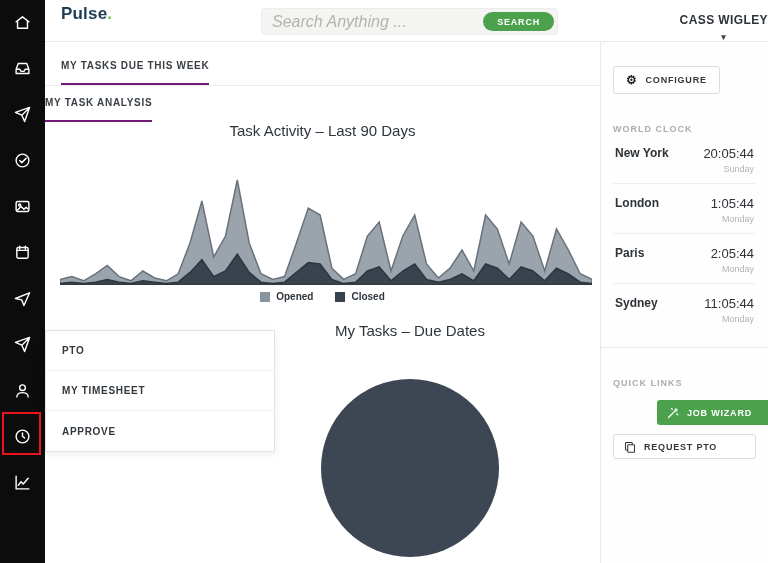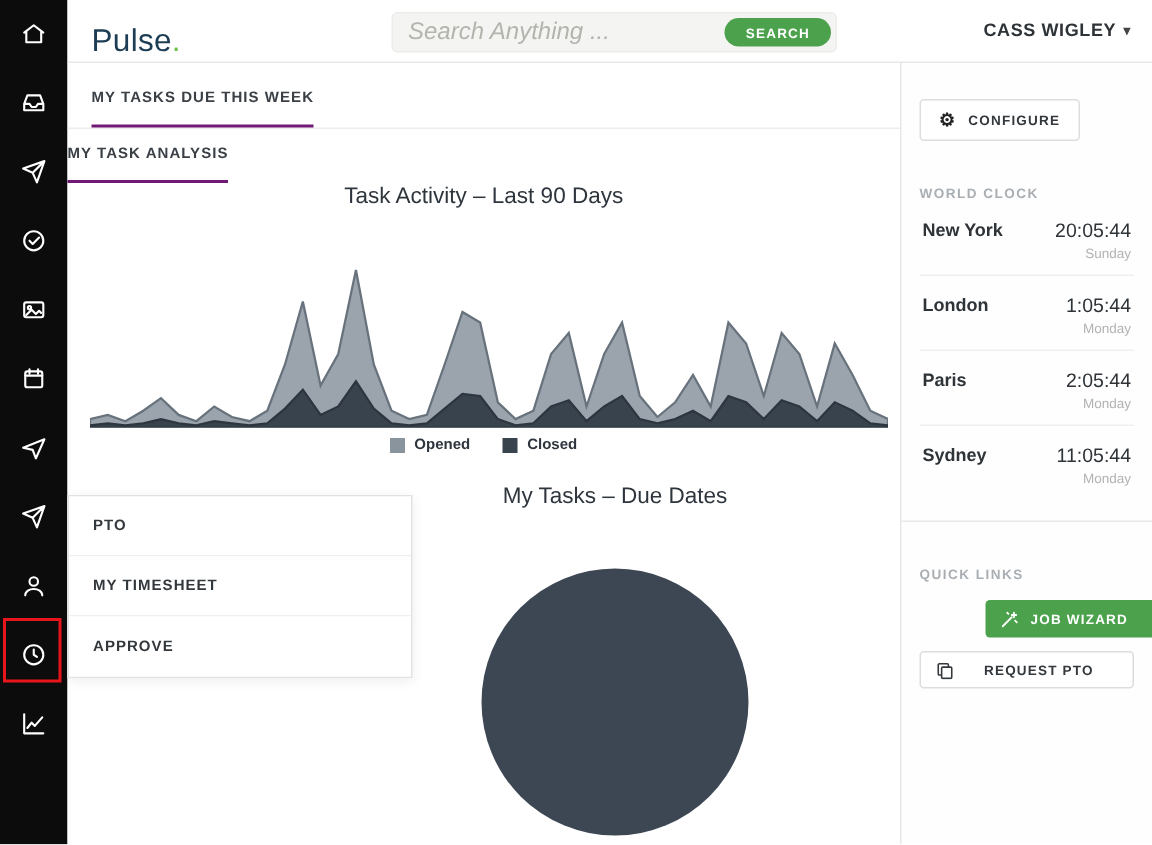--- a/index.html
+++ b/index.html
@@ -8,27 +8,27 @@
 
   
   .left-nav { position:absolute; left:0; top:0; width:45px; height:563px; background:#0c0c0c;
     display:flex; flex-direction:column; align-items:center; padding-top:13px; gap:28px; }
   .nav-icon { width:18px; height:18px; display:flex; align-items:center; justify-content:center; cursor:pointer; flex:0 0 18px; }
   .nav-icon svg { width:17px; height:17px; stroke:#fff; fill:none; stroke-width:2; stroke-linecap:round; stroke-linejoin:round; }
   .highlight-box { position:absolute; left:2px; top:412px; width:39px; height:43px; border:2px solid #e8151b; pointer-events:none; }
 
   
   .header { position:absolute; left:45px; top:0; width:723px; height:42px; background:#fff; border-bottom:1px solid #e8e8e8; }
-  .logo { position:absolute; left:16px; top:16px; font-size:21px; font-weight:normal; color:#1d3d54; letter-spacing:.2px; }
+  .logo { position:absolute; left:16px; top:4px; font-size:17px; font-weight:bold; color:#1d3d54; letter-spacing:.2px; }
   .logo .dot { color:#6cc04a; }
   .search-wrap { position:absolute; left:216px; top:8px; width:297px; height:27px; background:#f4f4f2; border:1px solid #ececea; border-radius:4px; }
   .search-input { position:absolute; left:10px; top:0; width:200px; height:25px; border:none; background:transparent; font-size:16px; font-style:italic; color:#555; outline:none; }
   .search-input::placeholder { color:#b4b4ae; font-style:italic; }
   .search-btn { position:absolute; right:3px; top:3px; height:19px; padding:0 14px; background:#4ca24c; color:#fff; border:none; border-radius:10px; font-size:9px; font-weight:bold; letter-spacing:.8px; cursor:pointer; }
-  .user-menu { position:absolute; right:14px; top:13px; font-size:12px; font-weight:bold; color:#2e3338; letter-spacing:.4px; cursor:pointer; display:flex; align-items:center; gap:5px; }
+  .user-menu { position:absolute; right:0; top:13px; font-size:12px; font-weight:bold; color:#2e3338; letter-spacing:.4px; cursor:pointer; display:flex; align-items:center; gap:5px;flex-direction:column; }
   .user-menu .chev { font-size:9px; color:#444; }
 
   
   .main { position:absolute; left:45px; top:42px; width:555px; height:521px; background:#fff; }
   .tab-row1 { height:44px; border-bottom:1px solid #ececec; display:flex; align-items:flex-end; padding-left:16px; }
   .tab-row2 { height:36px; display:flex; align-items:flex-end; padding-left:0; }
   .tab-label { font-size:10px; font-weight:bold; color:#3a4046; letter-spacing:.7px; padding-bottom:12px; border-bottom:2px solid #701a75; cursor:pointer; }
   .chart-title { text-align:center; font-size:15px; color:#2e353d; }
   .area-chart { display:block; margin:6px 8px 0 15px; }
   .legend { display:flex; justify-content:center; gap:22px; margin-top:6px; }
@@ -51,21 +51,21 @@
   .configure-btn .gear { font-size:12px; color:#222; }
   .panel-label { font-size:9px; font-weight:bold; color:#a9aeb3; letter-spacing:1px; margin-top:30px; }
   .clock-row { display:flex; justify-content:space-between; align-items:flex-start; padding:12px 2px 9px; border-bottom:1px solid #efefef; }
   .clock-row.last { border-bottom:none; }
   .city { font-size:12px; font-weight:bold; color:#2e3338; }
   .clock-right { text-align:right; }
   .time { font-size:13px; color:#2e3338; }
   .day { font-size:9px; color:#b2b2b2; margin-top:3px; }
   .divider { height:1px; background:#e8e8e8; margin:14px -12px 0; }
   .job-wizard-btn { margin-top:12px; width:100%; height:25px; background:#4ca24c; border:none; border-radius:3px; color:#fff; font-size:9px; font-weight:bold; letter-spacing:.8px; cursor:pointer; display:flex; align-items:center; justify-content:flex-start; gap:8px; padding-left:10px;margin-left:44px; }
-  .request-pto-btn { margin-top:9px; width:100%; height:25px; background:#fff; border:1px solid #ddd; border-radius:3px; color:#33383d; font-size:9px; font-weight:bold; letter-spacing:.8px; cursor:pointer; display:flex; align-items:center; justify-content:flex-start; gap:20px; padding-left:10px; }
+  .request-pto-btn { margin-top:9px; width:100%; height:25px; background:#fff; border:1px solid #ddd; border-radius:3px; color:#33383d; font-size:9px; font-weight:bold; letter-spacing:.8px; cursor:pointer; display:flex; align-items:center; justify-content:flex-start; gap:8px; padding-left:10px; }
   .btn-icon svg { display:block; }
 </style>
 </head>
 <body>
 
 <div class="app">
 
   <nav class="left-nav">
     <span class="nav-icon">
       <svg viewBox="0 0 24 24">

